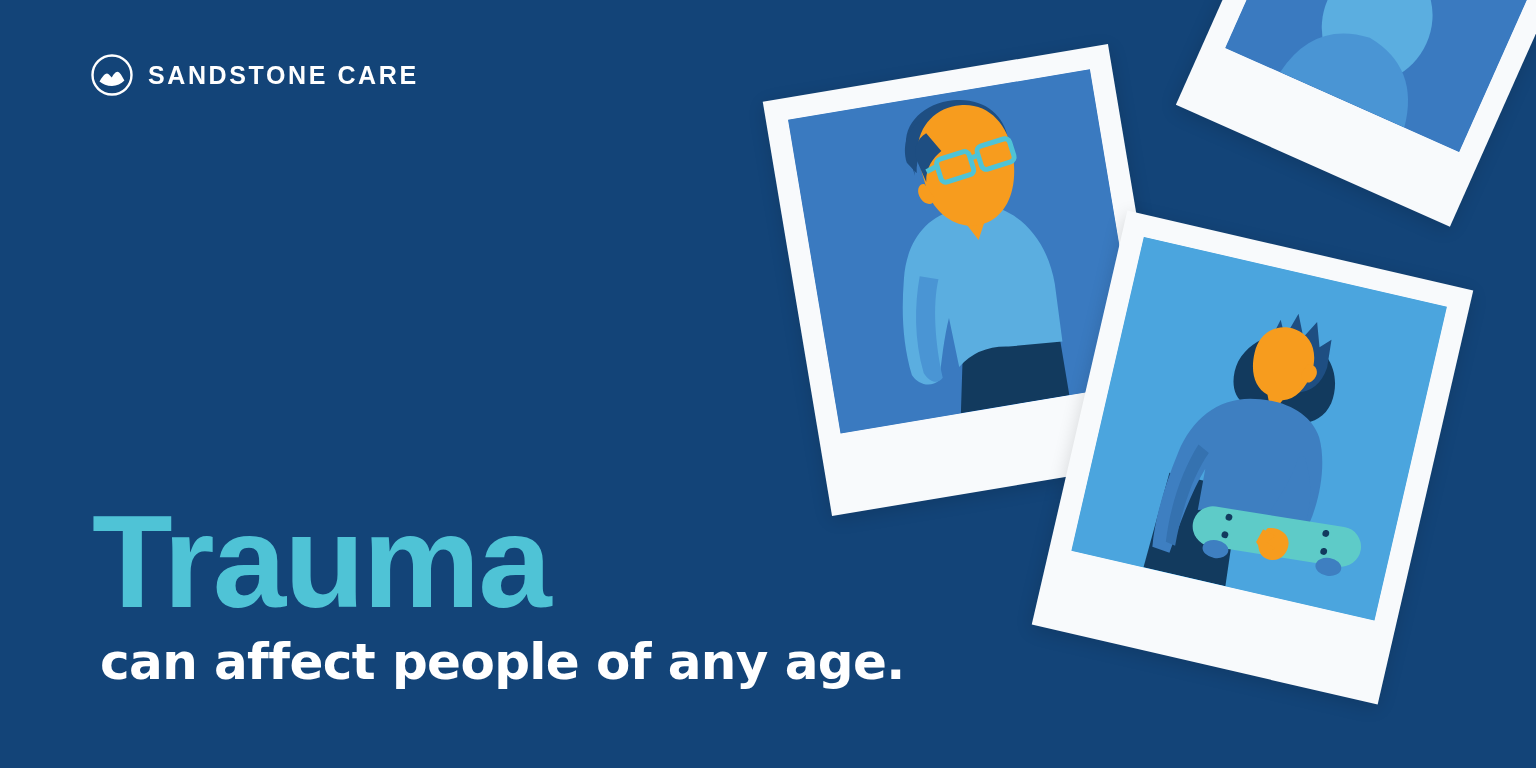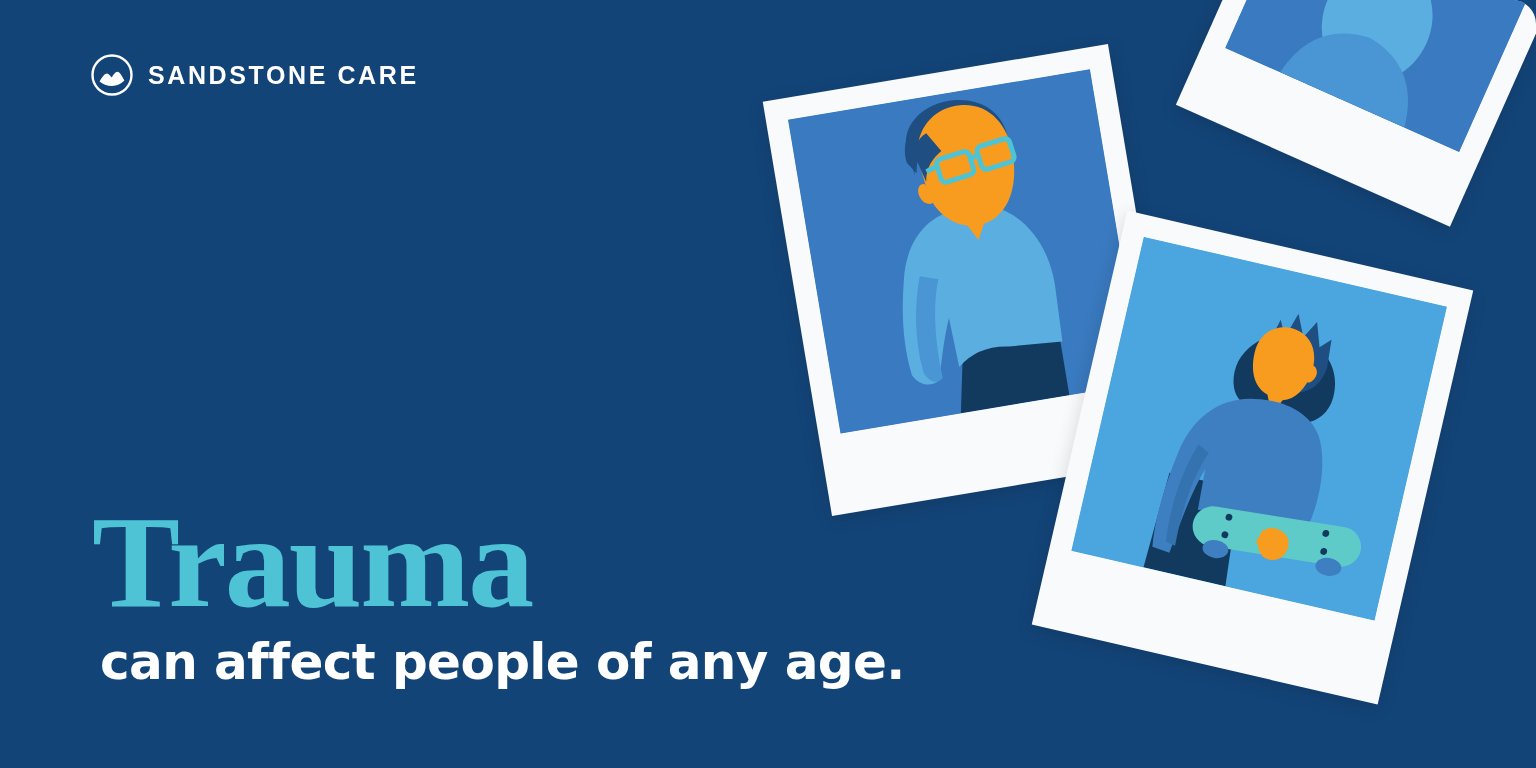--- a/index.html
+++ b/index.html
@@ -17,21 +17,20 @@
     position:relative;
   }
 
   .stage {
     position:absolute;
     inset:0;
     width:1536px;
     height:768px;
     overflow:hidden;
     background:#134478;
-    border-radius:24px;
   }
 
   
   .logo-lockup {
     position:absolute;
     left:90px;
     top:52px;
     display:flex;
     align-items:center;
     gap:14px;
@@ -59,21 +58,21 @@
     left:92px;
     top:500px;
     width:900px;
   }
   .headline-primary {
     color:#4FC3D6;
     font-size:132px;
     font-weight:bold;
     line-height:0.94;
     letter-spacing:-2px;
-    font-family:Liberation Serif, serif;
+    font-family:Liberation Sans, sans-serif;
   }
   .headline-secondary {
     color:#ffffff;
     font-size:50px;
     font-weight:bold;
     line-height:1.05;
     letter-spacing:-0.6px;
     margin-top:12px;
     font-family:"DejaVu Sans", sans-serif;
     margin-left:8px;

